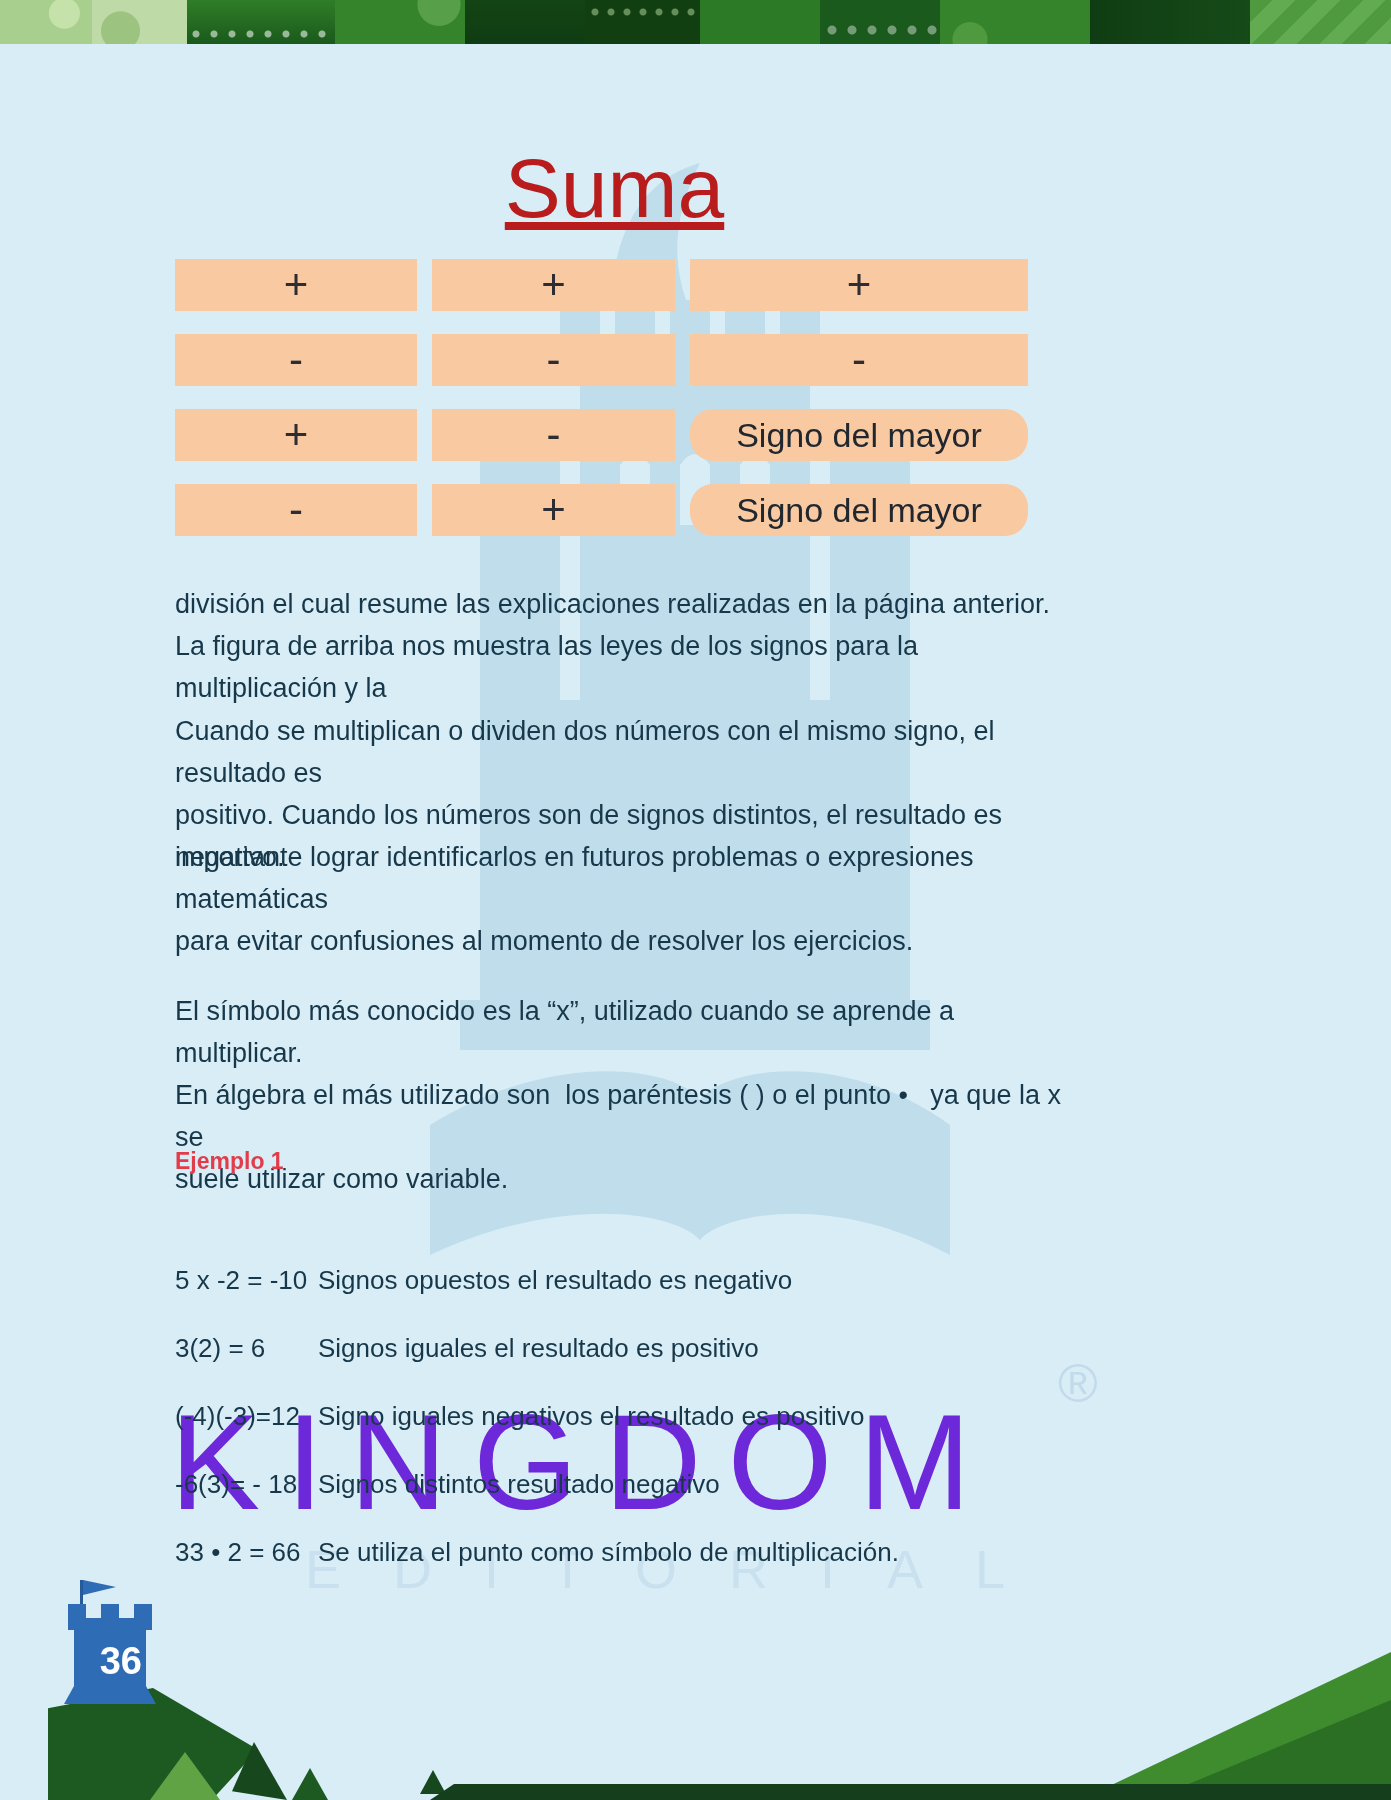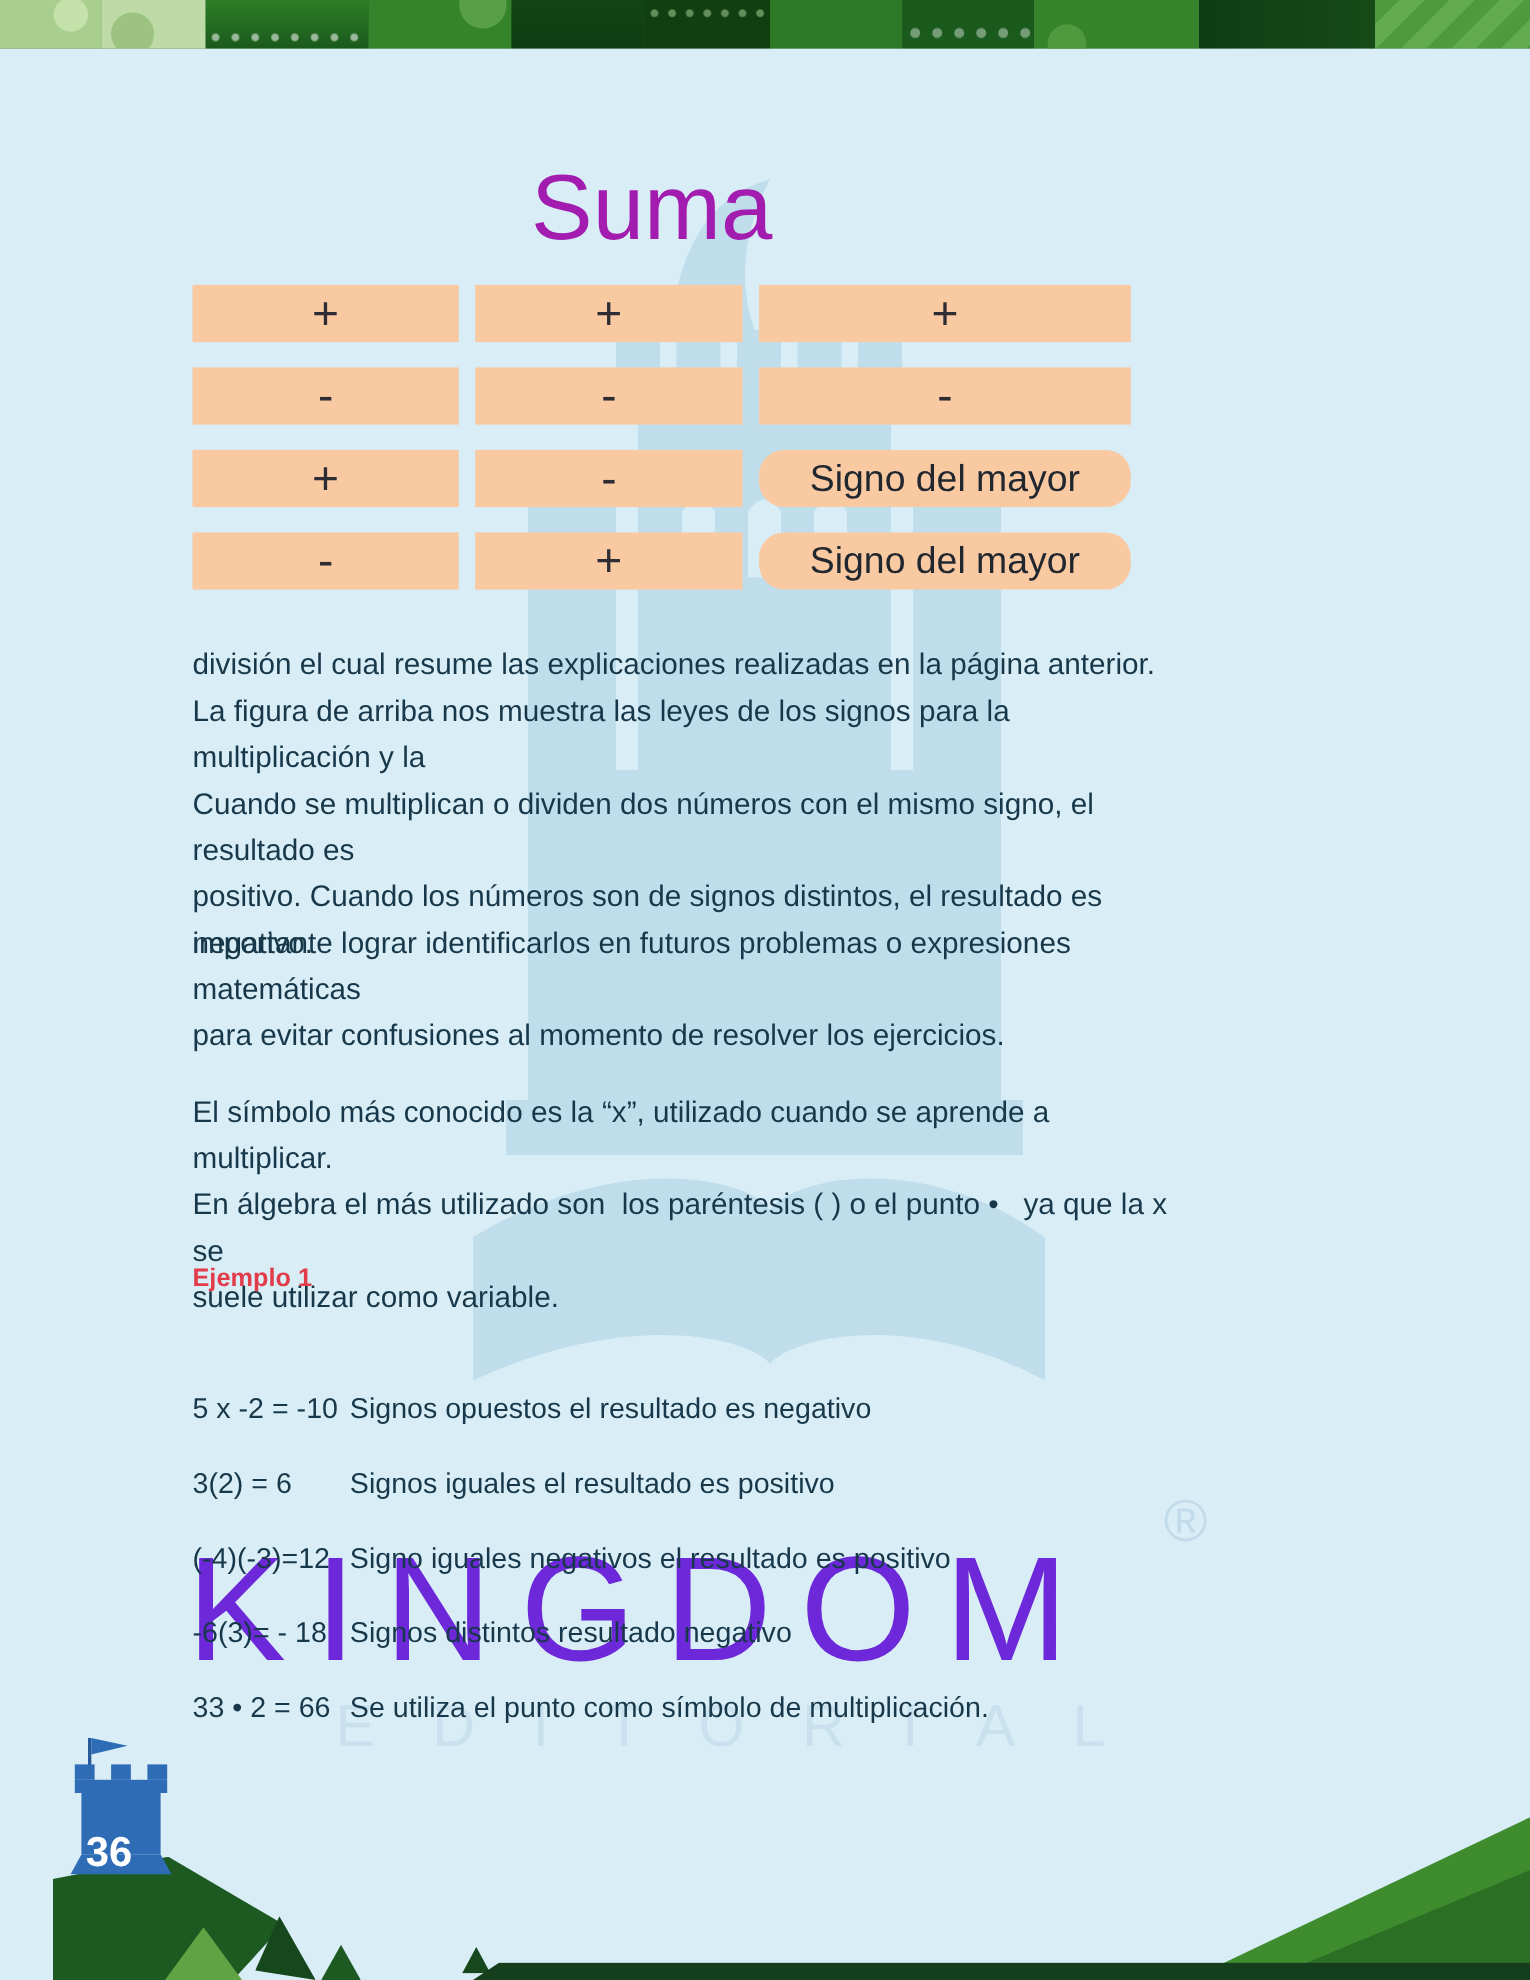--- a/index.html
+++ b/index.html
@@ -22,42 +22,42 @@
   .seg11{left:1250px;width:141px;background:repeating-linear-gradient(135deg,#4f9a3f 0 16px,#63ab50 16px 32px);}
 
   
   .wm{position:absolute;z-index:0;}
   .wm-castle{left:400px;top:155px;}
   .wm-brand{left:170px;top:1385px;width:960px;font-size:135px;letter-spacing:26px;color:#6d28d9;font-weight:normal;}
   .wm-reg{left:1058px;top:1352px;font-size:54px;color:#c2dbea;}
   .wm-sub{left:305px;top:1538px;font-size:54px;letter-spacing:52px;color:#c9e1ef;}
 
   
-  .title{position:absolute;left:166px;top:140px;width:853px;text-align:center;font-size:84px;color:#a21caf;z-index:2;}
+  .title{position:absolute;left:188px;top:140px;width:853px;text-align:center;font-size:84px;color:#b91c1c;z-index:2;text-decoration:underline;}
 
   
   .sign-grid{position:absolute;left:175px;top:259px;display:grid;grid-template-columns:242px 243px 338px;column-gap:15px;row-gap:23px;z-index:2;}
   .cell{background:#f9c9a2;height:52px;display:flex;align-items:center;justify-content:center;color:#2d2d33;}
   .cell.sign{font-size:42px;line-height:1;}
   .cell.label{font-size:34px;color:#21272f;border-radius:23px;}
 
   
   .para{position:absolute;left:175px;width:900px;color:#17384a;font-size:27px;line-height:42px;z-index:2;}
   .p1{top:583px;} .p2{top:710px;} .p3{top:836px;} .p4{top:990px;}
   .pline{white-space:pre-wrap;}
 
   
   .example-heading{position:absolute;left:175px;top:1148px;color:#e23c4b;font-size:23px;font-weight:bold;z-index:2;}
   .examples{position:absolute;left:175px;top:1265px;width:900px;font-size:26px;color:#17384a;z-index:2;}
   .example-row{display:flex;margin-bottom:37px;}
   .expr{width:143px;flex:none;}
 
   
   .badge{position:absolute;left:64px;top:1578px;width:92px;height:126px;z-index:3;}
-  .badge-number{position:absolute;left:78px;top:1640px;width:64px;text-align:left;color:#ffffff;font-size:38px;font-weight:bold;z-index:4;margin-top:23px;}
+  .badge-number{position:absolute;left:78px;top:1640px;width:64px;text-align:right;color:#ffffff;font-size:38px;font-weight:bold;z-index:4;}
 
   
   .deco{position:absolute;z-index:1;}
   .deco-a{left:48px;top:1688px;width:210px;height:112px;background:#1d5a22;clip-path:polygon(0 18%,50% 0,100% 55%,78% 100%,0 100%);}
   .deco-b{left:150px;top:1752px;width:70px;height:48px;background:#5fa344;clip-path:polygon(50% 0,100% 100%,0 100%);}
   .deco-c{left:232px;top:1742px;width:55px;height:58px;background:#17471d;clip-path:polygon(40% 0,100% 100%,0 85%);}
   .deco-d{left:292px;top:1768px;width:36px;height:32px;background:#1d5a22;clip-path:polygon(50% 0,100% 100%,0 100%);}
   .deco-e{left:420px;top:1770px;width:26px;height:24px;background:#17471d;clip-path:polygon(50% 0,100% 100%,0 100%);}
   .deco-right{left:1080px;top:1652px;width:311px;height:148px;background:#3f8c2f;clip-path:polygon(100% 0,100% 100%,0 100%);}
   .deco-right2{left:1150px;top:1700px;width:241px;height:100px;background:#2b6f24;clip-path:polygon(100% 0,100% 100%,0 100%);}

